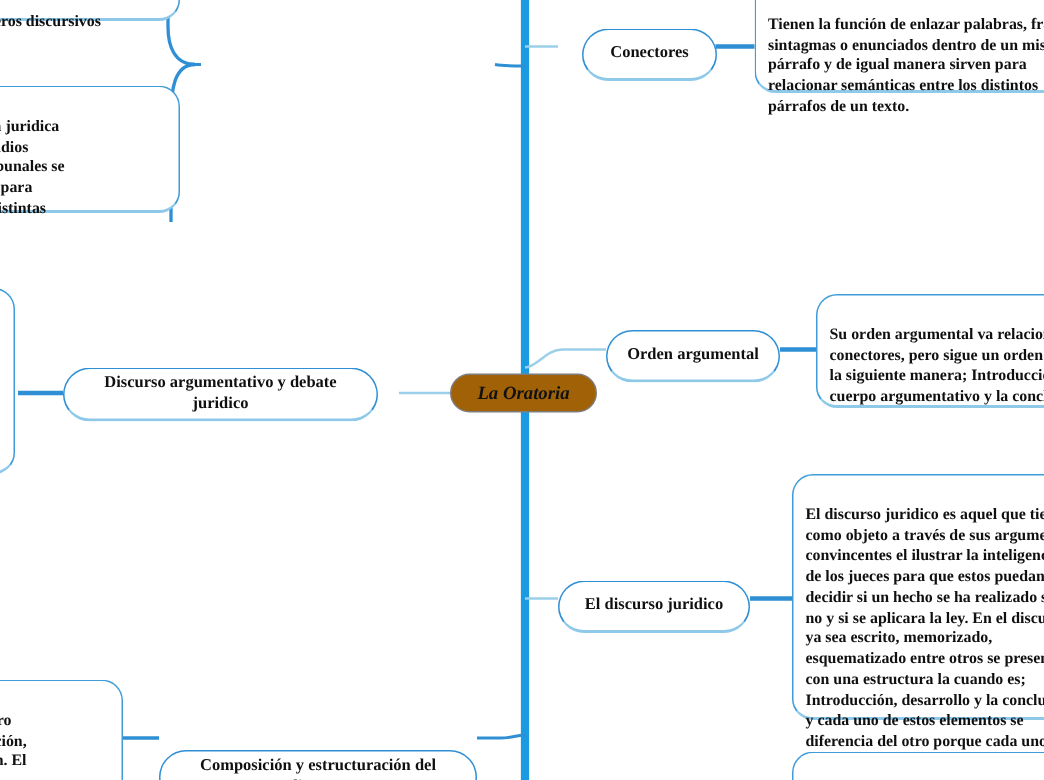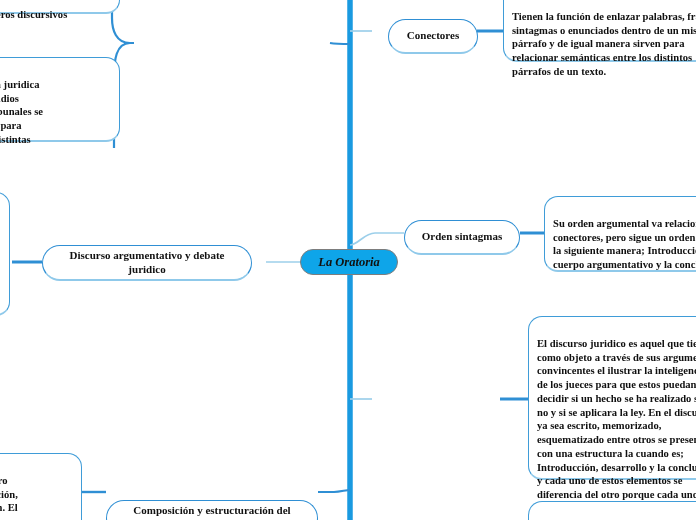--- a/index.html
+++ b/index.html
@@ -46,21 +46,21 @@
 
   
   .root {
     position: absolute;
     box-sizing: border-box;
     display: flex;
     align-items: center;
     justify-content: center;
     text-align: center;
     border-radius: 999px;
-    background: #0ea5e9;
+    background: #a16207;
     border: 1.5px solid #7d7d7d;
     color: #111111;
     font-style: italic;
     font-weight: bold;
     font-size: 12.5px;
     z-index: 5;
   }
 
   
   .leaf {
@@ -181,21 +181,24 @@
 
   <div class="pill" style="left:106px; top:500px; width:212px; height:36px;">
     <span>Composición y estructuración del discurso</span>
   </div>
 
   <div class="pill" style="left:388px; top:19px; width:90px; height:25px;">
     <span>Conectores</span>
   </div>
 
   <div class="pill" style="left:404px; top:220px; width:116px; height:26px;">
-    <span>Orden sintagmas</span>
-  </div>
-
+    <span>Orden argumental</span>
+  </div>
+
+  <div class="pill" style="left:372px; top:387px; width:128px; height:25px;">
+    <span>El discurso juridico</span>
+  </div>
 
   <div class="root" style="left:300px; top:249px; width:98px; height:26px;">
     <span>La Oratoria</span>
   </div>
 
 </div>
 
 </body></html>

